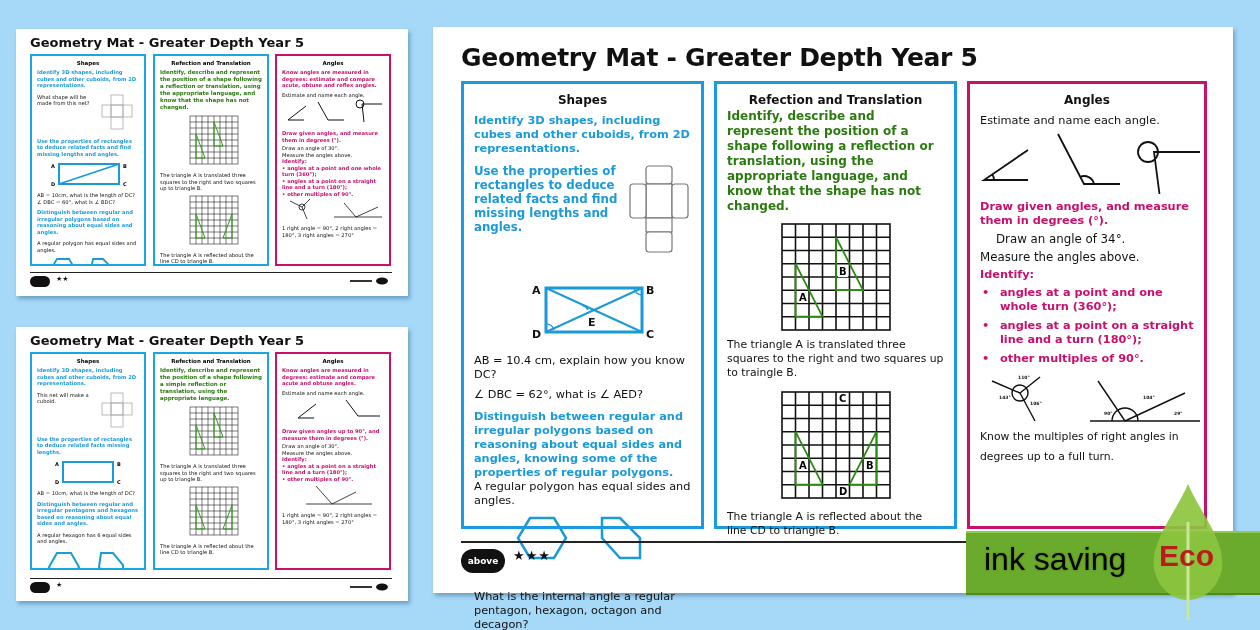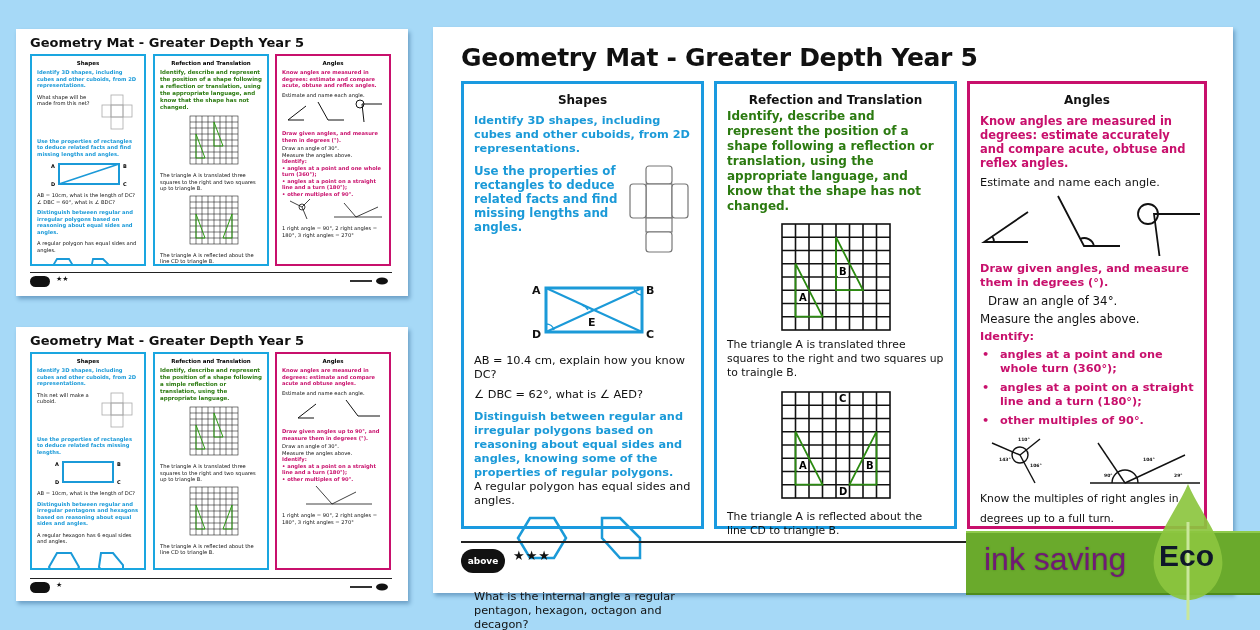--- a/index.html
+++ b/index.html
@@ -27,23 +27,23 @@
   ul.bul { list-style: none; }
   ul.bul li { position: relative; padding-left: 20px; margin-bottom: 5px; }
   ul.bul li::before { content: "•"; position: absolute; left: 2px; top: 0; }
 
   .footer-line { position: absolute; left: 28px; right: 26px; top: 514px; height: 2px; background: #222; }
   .logo { position: absolute; left: 28px; top: 522px; width: 44px; height: 24px; background: #111; border-radius: 12px; color: #fff; font-size: 9px; font-weight: bold; text-align: center; line-height: 24px; }
   .stars { position: absolute; left: 80px; top: 521px; font-size: 13px; color: #111; letter-spacing: 1px; }
 
   
   .eco { position: absolute; left: 966px; top: 531px; width: 294px; height: 64px; background: #6aaa2c; border-top: 2px solid #8fca4c; border-bottom: 2px solid #4f8b1c; }
-  .eco-text { position: absolute; left: 18px; top: 8px; font-size: 32px; color: #701a75; font-family: "Liberation Sans", sans-serif; text-shadow: 0 0 2px #3f7d14; }
+  .eco-text { position: absolute; left: 18px; top: 8px; font-size: 32px; color: #000000; font-family: "Liberation Sans", sans-serif; text-shadow: 0 0 2px #3f7d14; }
   .leaf { position: absolute; left: 1148px; top: 482px; width: 80px; height: 140px; }
-  .eco-label { position: absolute; left: 1159px; top: 539px; font-size: 30px; font-weight: bold; color: #0f172a; font-family: "Liberation Sans", sans-serif; }
+  .eco-label { position: absolute; left: 1159px; top: 539px; font-size: 30px; font-weight: bold; color: #b91c1c; font-family: "Liberation Sans", sans-serif; }
 
   
   .tt { position: absolute; left: 14px; top: 6px; font-size: 13px; font-weight: bold; color: #111; }
   .tp { position: absolute; top: 25px; height: 212px; border: 2px solid #1aa6e0; padding: 4px 5px; overflow: hidden; }
   .tp.a { left: 14px; width: 116px; }
   .tp.b { left: 137px; width: 116px; }
   .tp.c { left: 259px; width: 116px; border-color: #c8106c; }
   .sm { font-size: 5.2px; line-height: 6.5px; color: #111; }
   .smh { font-size: 5.5px; font-weight: bold; text-align: center; margin-bottom: 3px; }
   .sm.blue { color: #1b9ad8; font-weight: bold; }
@@ -403,34 +403,33 @@
       <rect x="138" y="70" width="10" height="11" fill="#fff"></rect>
         <text x="139" y="79" font-size="10" font-weight="bold">B</text>
       <text x="112" y="12" font-size="10" font-weight="bold">C</text>
       <text x="112" y="105" font-size="10" font-weight="bold">D</text>
     </svg>
     <div class="txt" style="margin-top:10px;font-size:10.8px">The triangle A is reflected about the line CD to triangle B.</div>
   </div>
 
   <div class="panel p3">
     <div class="phead">Angles</div>
-    <div class="txt pink mb6" style="font-size:11.5px">Know angles are measured in degrees: estimate accurately and compare acute, obtuse and reflex angles.</div>
     <div class="txt">Estimate and name each angle.</div>
     <svg width="220" height="66" style="display:block">
       <g stroke="#111" stroke-width="1.8" fill="none">
         <polyline points="48,22 4,52 48,52"></polyline>
         <path d="M 14 52 A 10 10 0 0 0 12 46"></path>
         <polyline points="78,6 104,56 140,56"></polyline>
         <path d="M 100 49 A 10 10 0 0 1 114 56"></path>
         <circle cx="168" cy="24" r="10"></circle>
         <polyline points="220,24 174,24 180,70"></polyline>
       </g>
     </svg>
     <div class="txt pink" style="margin-top:6px">Draw given angles, and measure them in degrees (°).</div>
-    <div class="txt" style="margin:4px 8px;font-size:11.8px">Draw an angle of 34°.</div>
+    <div class="txt" style="margin:4px 16px;font-size:11.8px">Draw an angle of 34°.</div>
     <div class="txt mb4" style="font-size:11.8px">Measure the angles above.</div>
     <div class="txt pink mb4">Identify:</div>
     <ul class="bul txt pink">
       <li>angles at a point and one whole turn (360°);</li>
       <li>angles at a point on a straight line and a turn (180°);</li>
       <li>other multiples of 90°.</li>
     </ul>
     <svg width="220" height="56" style="display:block">
       <g stroke="#111" stroke-width="1.4" fill="none">
         <circle cx="40" cy="22" r="8"></circle>

